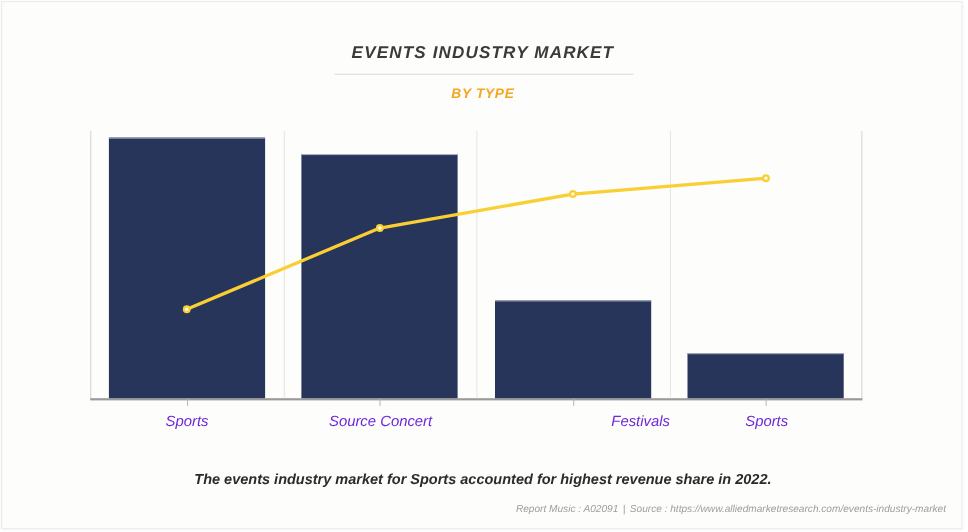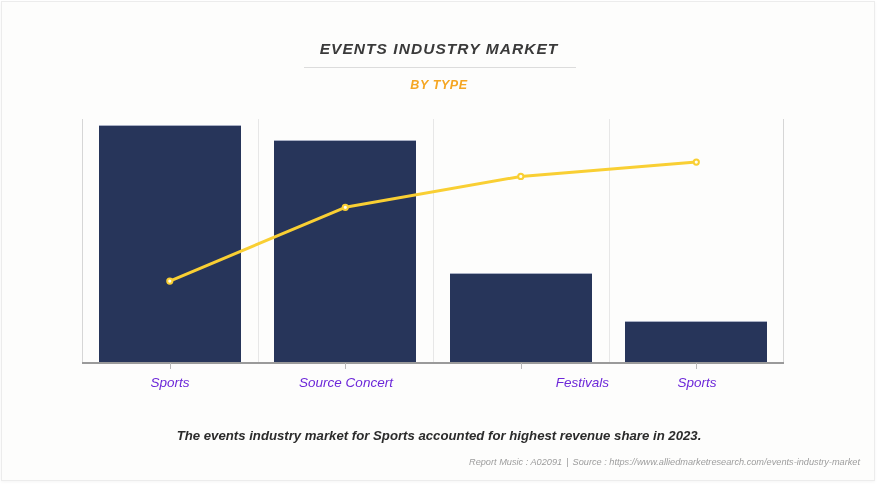--- a/index.html
+++ b/index.html
@@ -139,18 +139,18 @@
       <div class="tick" style="left: 168px;"></div>
       <div class="xlabel" style="left: 80px; width: 176px;">Sports</div>
       <div class="tick" style="left: 343px;"></div>
       <div class="xlabel" style="left: 256px; width: 176px;">Source Concert</div>
       <div class="tick" style="left: 519px;"></div>
       <div class="xlabel" style="left: 431px; width: 176px; text-align: right;">Festivals</div>
       <div class="tick" style="left: 694px;"></div>
       <div class="xlabel" style="left: 607px; width: 176px;">Sports</div>
     </div>
 
-  <div id="caption">The events industry market for Sports accounted for highest revenue share in 2023.</div>
+  <div id="caption">The events industry market for Sports accounted for highest revenue share in 2022.</div>
   <div id="source-line">
     <span>Report Music : A02091</span><span class="sep">|</span><span>Source : https://www.alliedmarketresearch.com/events-industry-market</span>
   </div>
 
 </div>
 
 </body></html>

